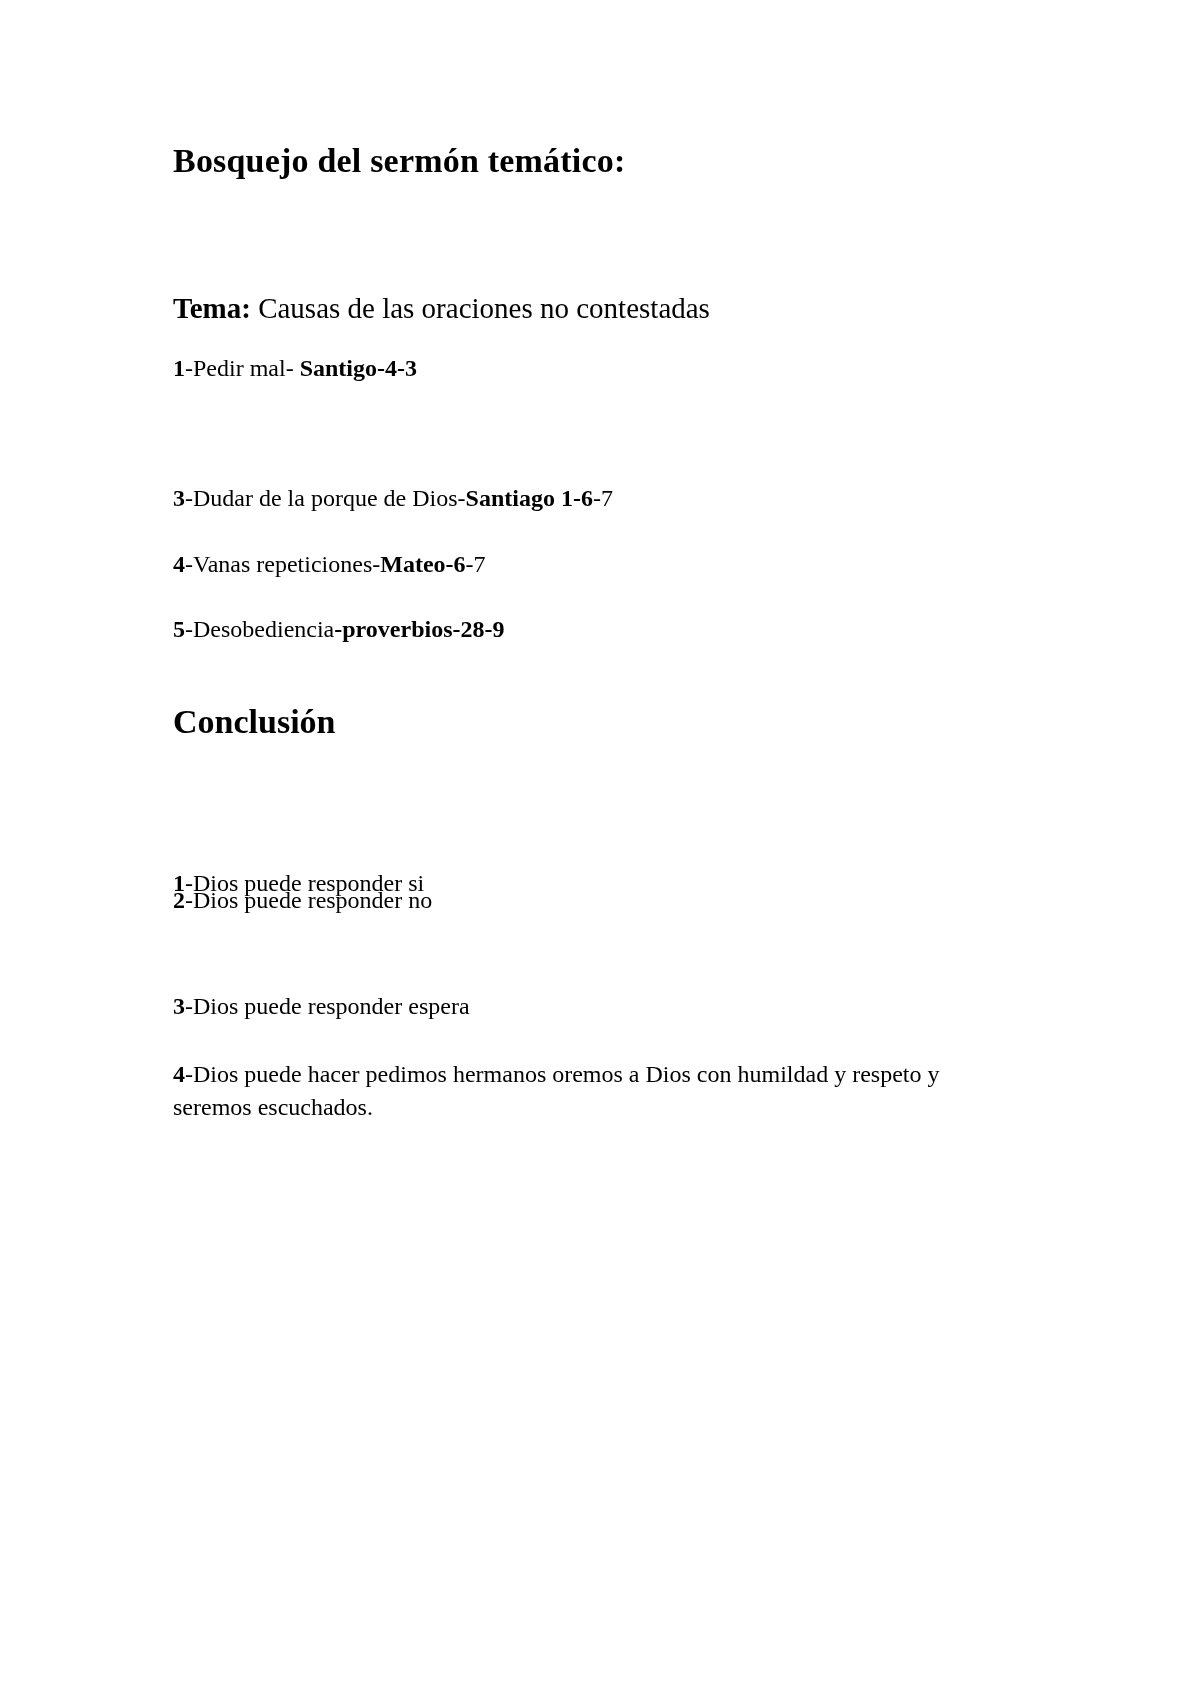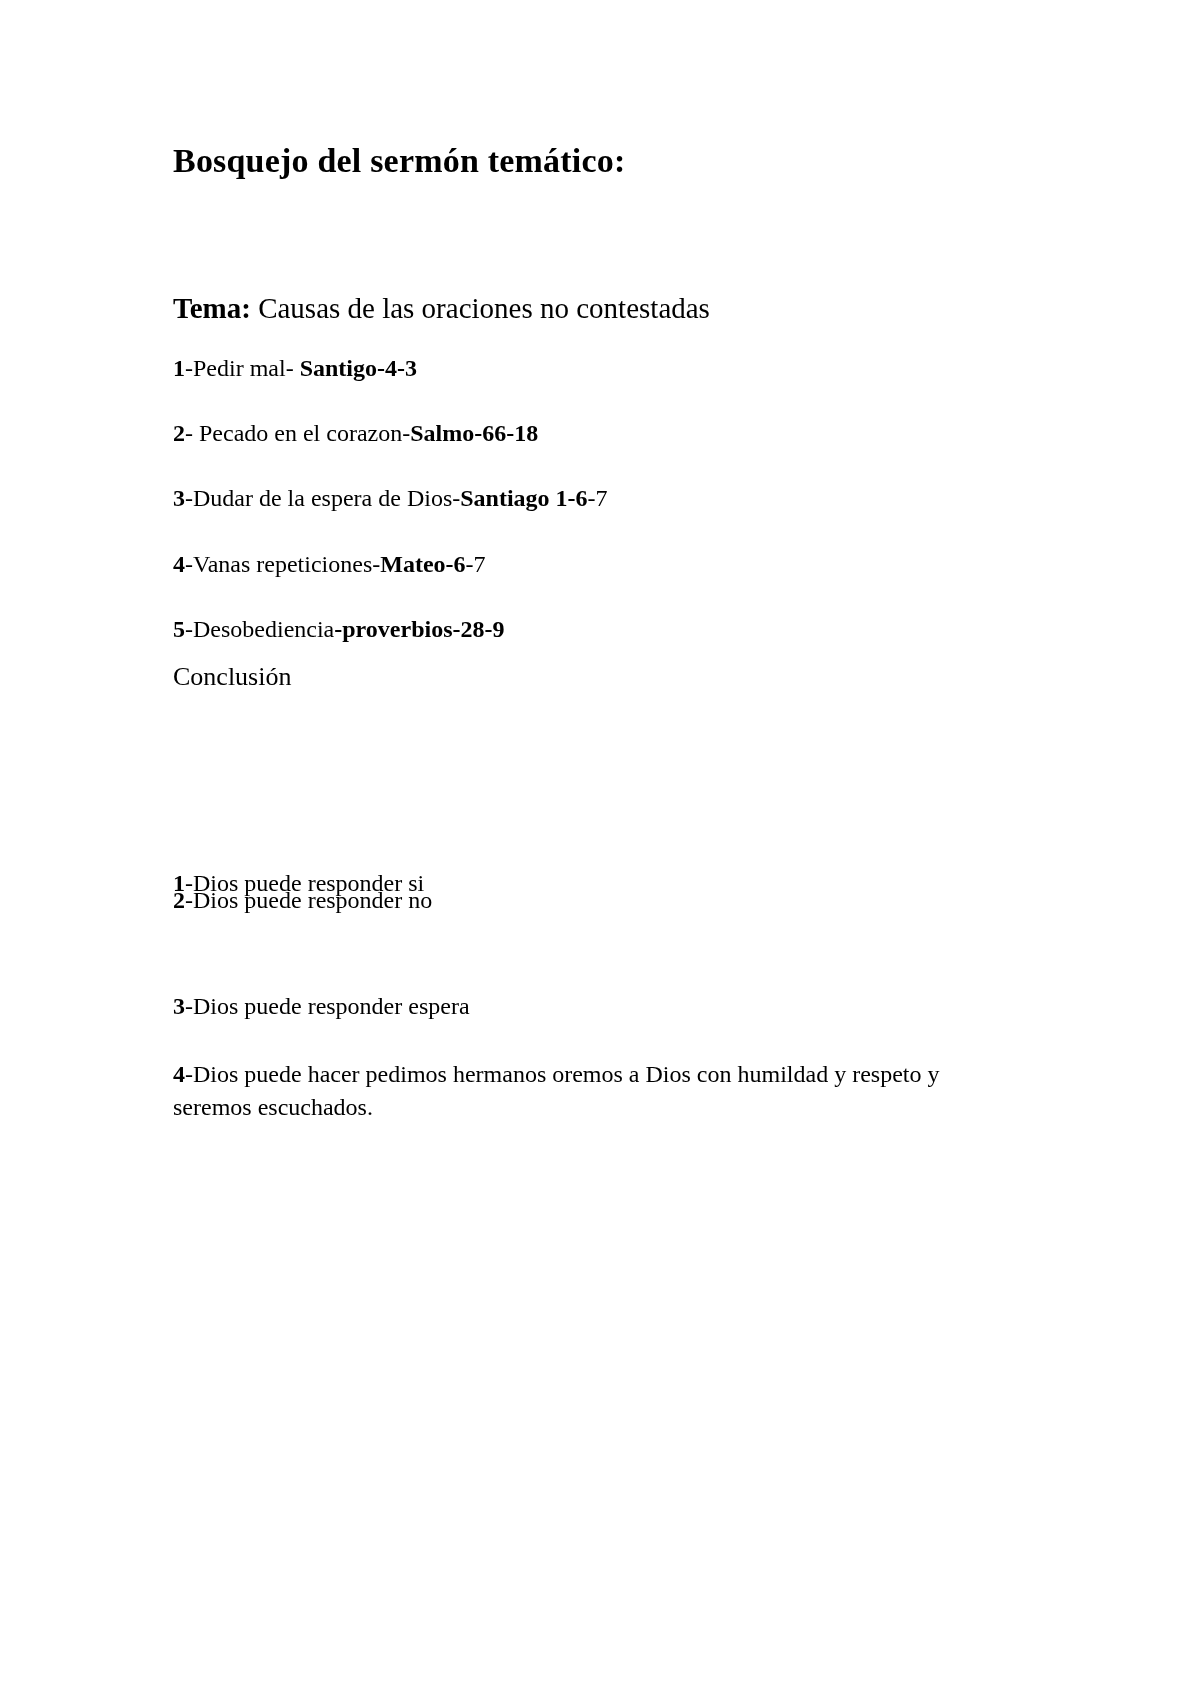--- a/index.html
+++ b/index.html
@@ -5,41 +5,38 @@
     html, body { margin: 0; padding: 0; background: #ffffff; }
     body { width: 1200px; height: 1698px; position: relative; overflow: hidden;
            font-family: "Liberation Serif", "DejaVu Serif", serif; color: #000; }
     .page { position: absolute; left: 0; top: 0; width: 1200px; height: 1698px; background: #fff; border-radius: 12px; }
     .abs { position: absolute; left: 173px; white-space: nowrap; }
     .title { top: 142px; font-size: 34px; font-weight: bold; letter-spacing: 0.2px; }
     .tema { top: 250px; font-size: 29px; margin-top: 42px; }
     .tema b { font-weight: bold; }
     .item { font-size: 24px; }
     .b { font-weight: bold; }
-    .h2 { top: 662px; font-size: 26px; font-weight: normal; }
+    .h2 { top: 703px; font-size: 34px; font-weight: bold; }
     .para { top: 756px; font-size: 25px; line-height: 34px; white-space: normal; width: 860px; }
   </style>
 </head>
 <body>
 
 <div class="page">
   <div class="abs title">Bosquejo del sermón temático:</div>
 
   <div class="abs tema">
     <b>Tema:</b><span> Causas de las oraciones no contestadas</span>
   </div>
 
   <div class="abs item" style="top:355px">
     <span class="b">1</span><span>-Pedir mal- </span><span class="b">Santigo-4-3</span>
   </div>
-  <div class="abs item" style="top:420px">
-    <span class="b">2</span><span>- Pecado en el corazon-</span><span class="b">Salmo-66-18</span>
-  </div>
   <div class="abs item" style="top:485px">
-    <span class="b">3</span><span>-Dudar de la espera de Dios-</span><span class="b">Santiago 1-6</span><span>-7</span>
+    <span class="b">3</span><span>-Dudar de la porque de Dios-</span><span class="b">Santiago 1-6</span><span>-7</span>
   </div>
   <div class="abs item" style="top:551px">
     <span class="b">4</span><span>-Vanas repeticiones-</span><span class="b">Mateo-6</span><span>-7</span>
   </div>
   <div class="abs item" style="top:616px">
     <span class="b">5</span><span>-Desobediencia</span><span class="b">-proverbios-28-9</span>
   </div>
 
   <div class="abs h2">Conclusión</div>
 

